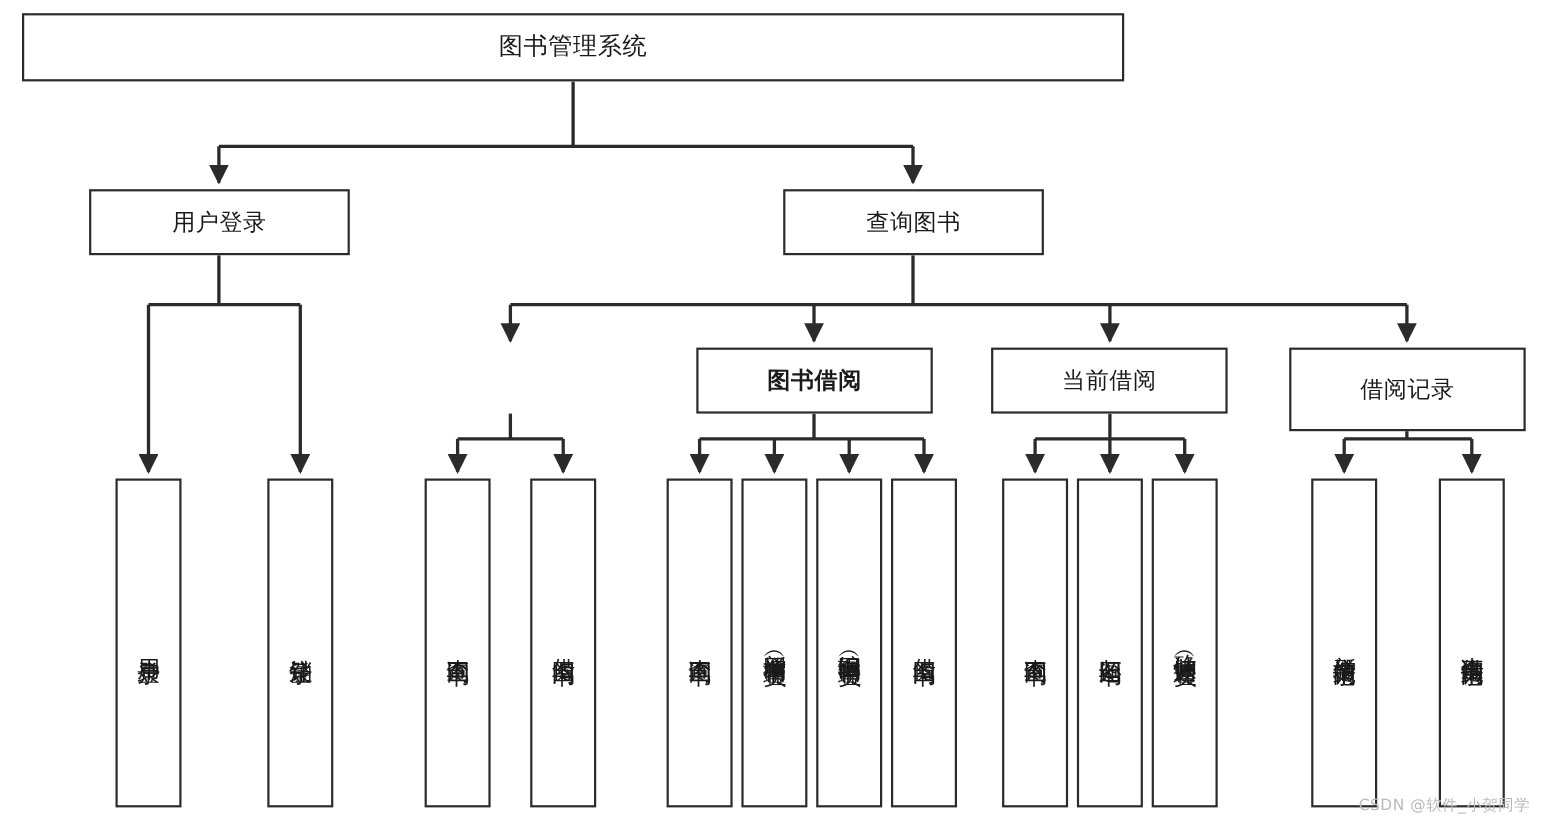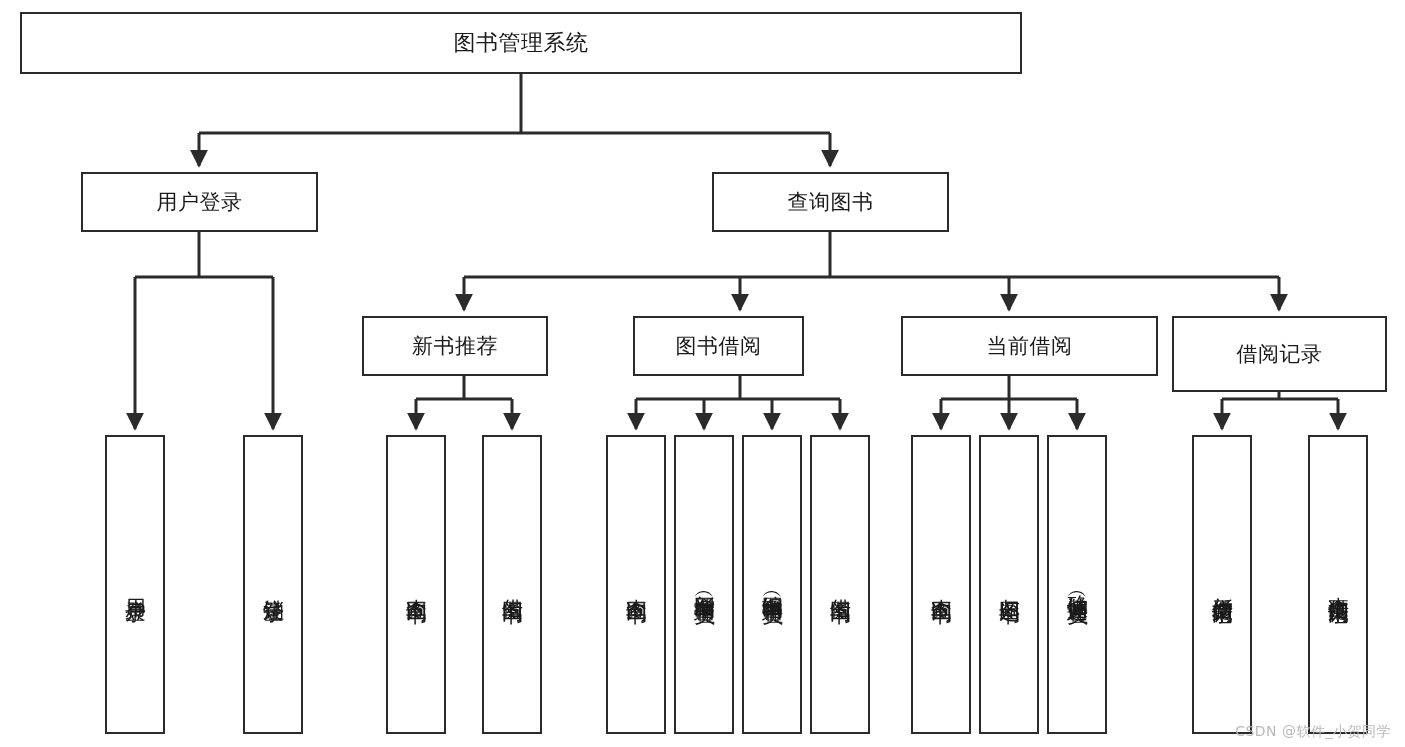--- a/index.html
+++ b/index.html
@@ -132,27 +132,24 @@
     <span class="node-label">图书管理系统</span>
   </div>
 
   <div class="node h" style="left:81px; top:172px; width:237px; height:60px;">
     <span class="node-label">用户登录</span>
   </div>
   <div class="node h" style="left:712px; top:172px; width:237px; height:60px;">
     <span class="node-label">查询图书</span>
   </div>
 
-  <div class="node h" style="left:362px; top:316px; width:186px; height:60px;">
-    <span class="node-label">新书推荐</span>
-  </div>
-  <div class="node h" style="left:633px; top:316px; width:171px; height:60px;">
+  <div class="node h" style="left:633px; top:316px; width:215px; height:60px;font-weight:bold;">
     <span class="node-label">图书借阅</span>
   </div>
-  <div class="node h" style="left:901px; top:316px; width:257px; height:60px;">
+  <div class="node h" style="left:901px; top:316px; width:215px; height:60px;">
     <span class="node-label">当前借阅</span>
   </div>
   <div class="node h" style="left:1172px; top:316px; width:215px; height:76px;">
     <span class="node-label">借阅记录</span>
   </div>
 
   <div class="node v" style="left:105px; top:435px; width:60px; height:299px;">
     <span class="node-label">用户登录</span>
   </div>
   <div class="node v" style="left:243px; top:435px; width:60px; height:299px;">

